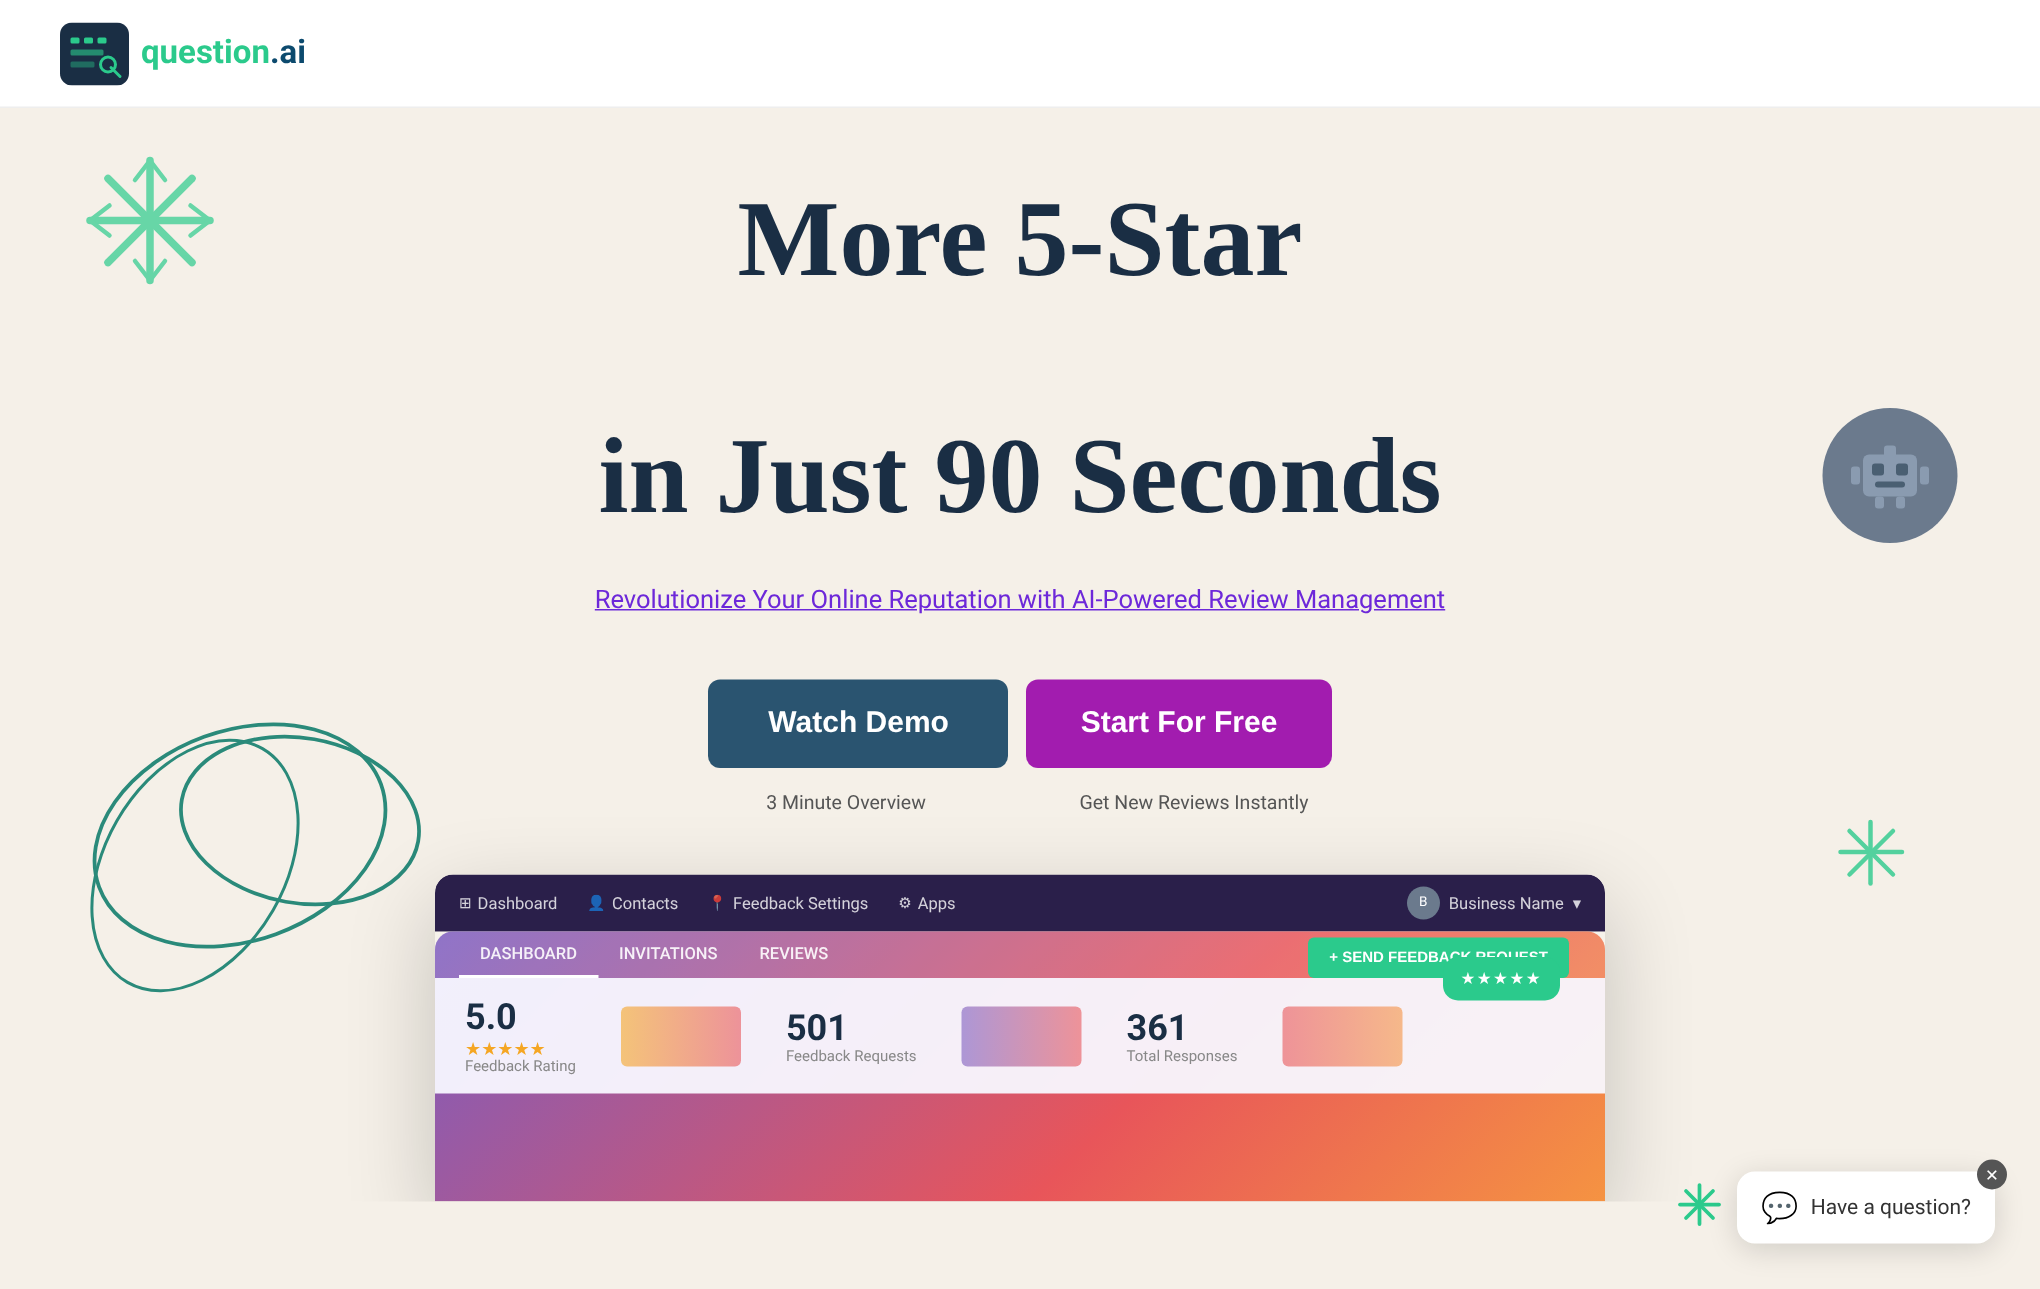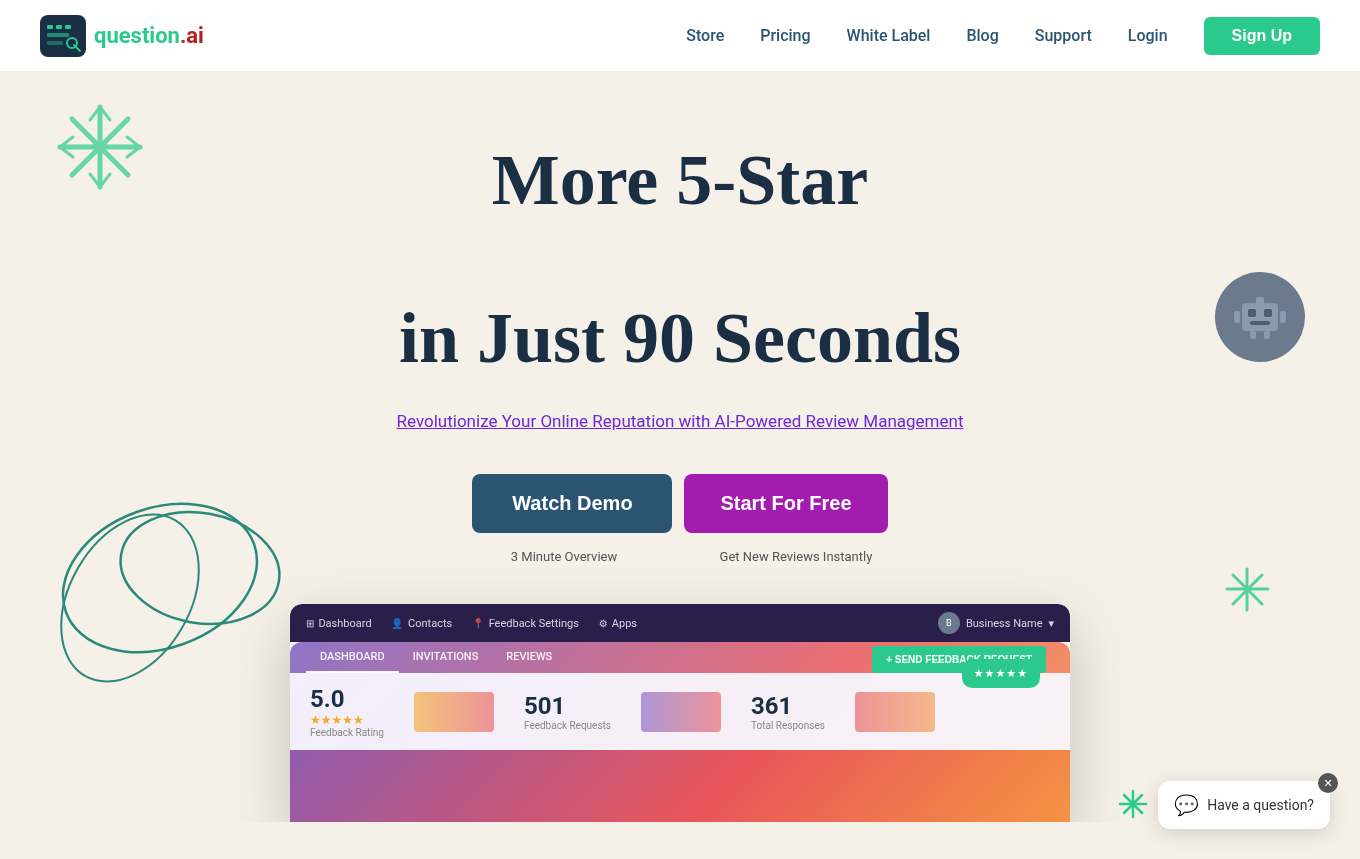--- a/index.html
+++ b/index.html
@@ -57,21 +57,21 @@
       border-radius: 6px;
       font-size: 16px;
       font-weight: 600;
       cursor: pointer;
     }
 
     
     .hero {
       position: relative;
       text-align: center;
-      padding: 69px 20px 0;
+      padding: 48px 20px 0;
       overflow: hidden;
     }
     .hero h1 {
       font-size: 72px;
       font-weight: 800;
       color: #1a2e44;
       line-height: 1.1;
       font-family: Georgia, 'Times New Roman', serif;
       max-width: 900px;
       margin: 0 auto 30px;
@@ -313,31 +313,22 @@
       <rect width="46" height="42" rx="8" fill="#1a2e44"></rect>
       <rect x="7" y="10" width="6" height="4" rx="1" fill="#2bca8c"></rect>
       <rect x="16" y="10" width="6" height="4" rx="1" fill="#2bca8c"></rect>
       <rect x="25" y="10" width="6" height="4" rx="1" fill="#2bca8c"></rect>
       <rect x="7" y="18" width="22" height="4" rx="1" fill="#2bca8c" opacity="0.6"></rect>
       <rect x="7" y="26" width="16" height="4" rx="1" fill="#2bca8c" opacity="0.4"></rect>
       <path d="M34 30 L40 36" stroke="#2bca8c" stroke-width="2" stroke-linecap="round"></path>
       <circle cx="32" cy="28" r="5" stroke="#2bca8c" stroke-width="2" fill="none"></circle>
     </svg>
     <span class="logo-text">
-      <span>question</span><span style="color:#b91c1c;">.ai</span>
+      <span>question</span><span style="color:#0c4a6e;">.ai</span>
     </span>
-  </div>
-  <div class="nav-links">
-    <a class="nav-link">Store</a>
-    <a class="nav-link">Pricing</a>
-    <a class="nav-link">White Label</a>
-    <a class="nav-link">Blog</a>
-    <a class="nav-link">Support</a>
-    <a class="nav-link">Login</a>
-    <button class="btn-signup">Sign Up</button>
   </div>
 </nav>
 
 <section class="hero">
 
   <div class="deco-snowflake-tl">
     <svg width="90" height="90" viewBox="0 0 90 90" fill="none">
       <line x1="45" y1="5" x2="45" y2="85" stroke="#2bca8c" stroke-width="5" stroke-linecap="round"></line>
       <line x1="5" y1="45" x2="85" y2="45" stroke="#2bca8c" stroke-width="5" stroke-linecap="round"></line>
       <line x1="17" y1="17" x2="73" y2="73" stroke="#2bca8c" stroke-width="5" stroke-linecap="round"></line>

